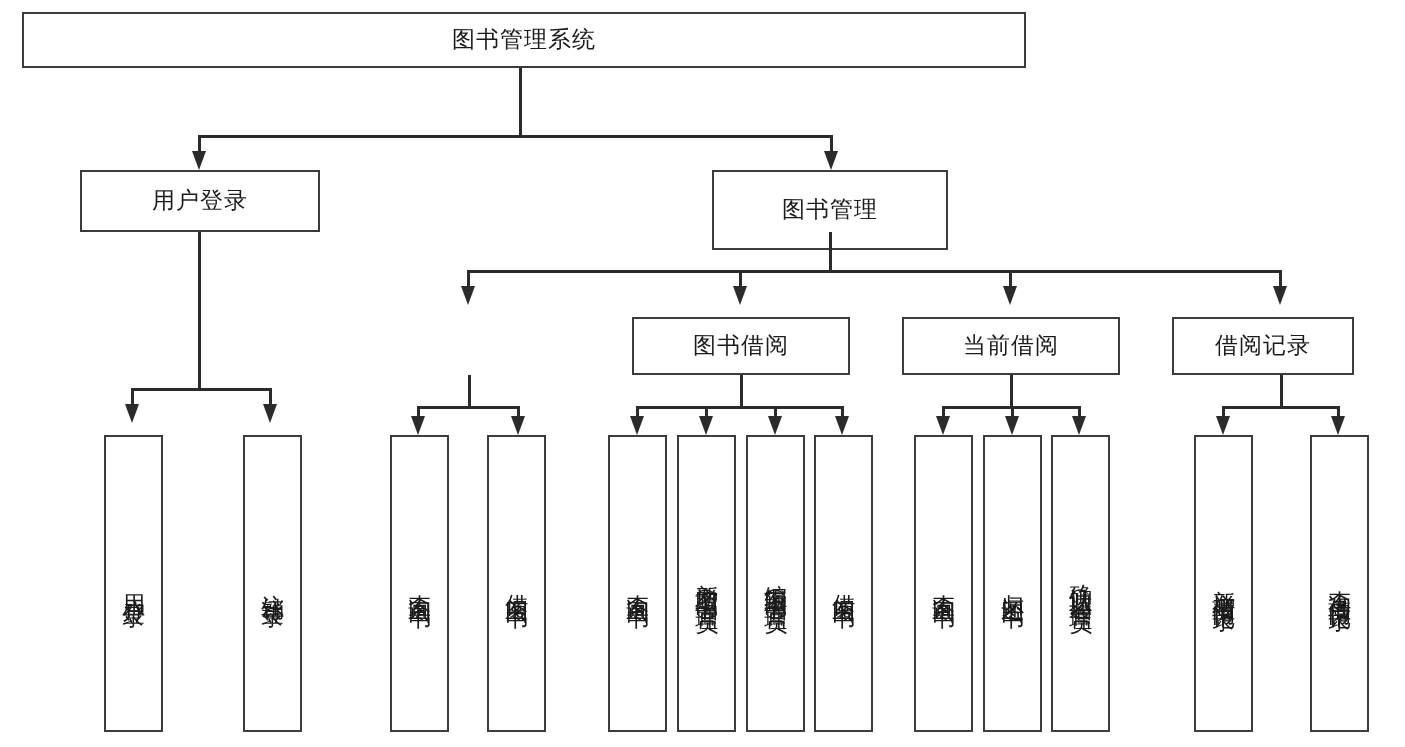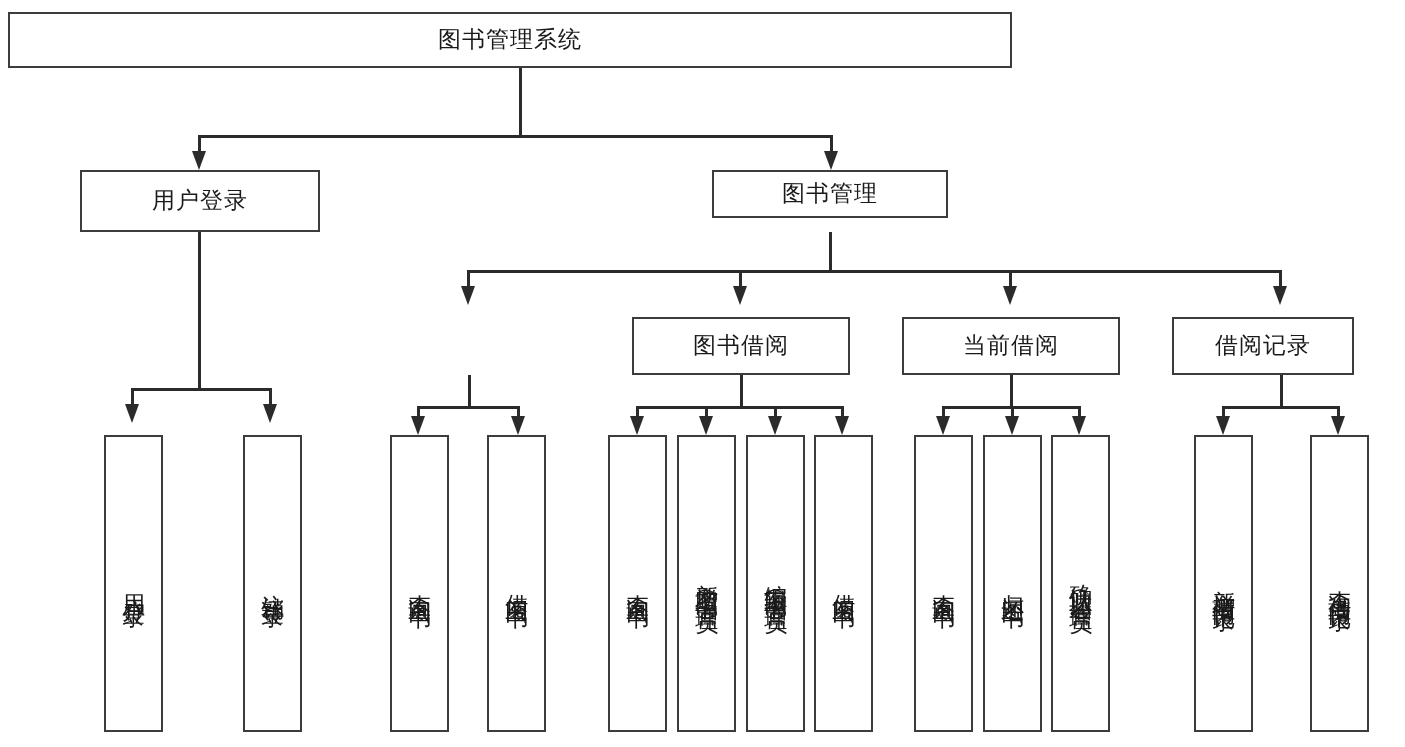--- a/index.html
+++ b/index.html
@@ -65,31 +65,31 @@
     letter-spacing: 0.5px;
     white-space: nowrap;
     font-family: "DejaVu Sans", "Liberation Sans", sans-serif;
   }
 </style>
 </head>
 <body>
 
 <div id="canvas">
 
-  <div class="node horizontal" id="node-root" style="left: 8px; top: 12px; width: 1004px; height: 56px; border-color: rgb(60, 60, 60); color: rgb(26, 26, 26); background: rgb(255, 255, 255);">图书管理系统</div>
+  <div class="node horizontal" id="node-root" style="left: 22px; top: 12px; width: 1004px; height: 56px; border-color: rgb(60, 60, 60); color: rgb(26, 26, 26); background: rgb(255, 255, 255);">图书管理系统</div>
 
   <div class="edge v" style="left: 519px; top: 68px; height: 67px; background: rgb(43, 43, 43);"></div>
   <div class="edge h" style="left: 198px; top: 135px; width: 634px; background: rgb(43, 43, 43);"></div>
   <div class="edge v" style="left: 198px; top: 135px; height: 18px; background: rgb(43, 43, 43);"></div>
   <div class="edge v" style="left: 830px; top: 135px; height: 18px; background: rgb(43, 43, 43);"></div>
   <div class="arrow" style="left: 192px; top: 151px; border-top-color: rgb(43, 43, 43);"></div>
   <div class="arrow" style="left: 824px; top: 151px; border-top-color: rgb(43, 43, 43);"></div>
 
   <div class="node horizontal" id="node-l2-0" style="left: 80px; top: 170px; width: 240px; height: 62px; border-color: rgb(60, 60, 60); color: rgb(26, 26, 26); background: rgb(255, 255, 255);">用户登录</div>
-  <div class="node horizontal" id="node-l2-1" style="left: 712px; top: 170px; width: 236px; height: 48px; border-color: rgb(60, 60, 60); color: rgb(26, 26, 26); background: rgb(255, 255, 255);">图书管理</div>
+  <div class="node horizontal" id="node-l2-1" style="left: 712px; top: 170px; width: 236px; height: 80px; border-color: rgb(60, 60, 60); color: rgb(26, 26, 26); background: rgb(255, 255, 255);">图书管理</div>
 
   <div class="edge v" style="left: 198px; top: 232px; height: 158px; background: rgb(43, 43, 43);"></div>
   <div class="edge h" style="left: 131px; top: 388px; width: 140px; background: rgb(43, 43, 43);"></div>
   <div class="edge v" style="left: 131px; top: 388px; height: 18px; background: rgb(43, 43, 43);"></div>
   <div class="edge v" style="left: 269px; top: 388px; height: 18px; background: rgb(43, 43, 43);"></div>
   <div class="arrow" style="left: 125px; top: 404px; border-top-color: rgb(43, 43, 43);"></div>
   <div class="arrow" style="left: 263px; top: 404px; border-top-color: rgb(43, 43, 43);"></div>
 
   <div class="edge v" style="left: 829px; top: 232px; height: 40px; background: rgb(43, 43, 43);"></div>
   <div class="edge h" style="left: 467px; top: 270px; width: 815px; background: rgb(43, 43, 43);"></div>

